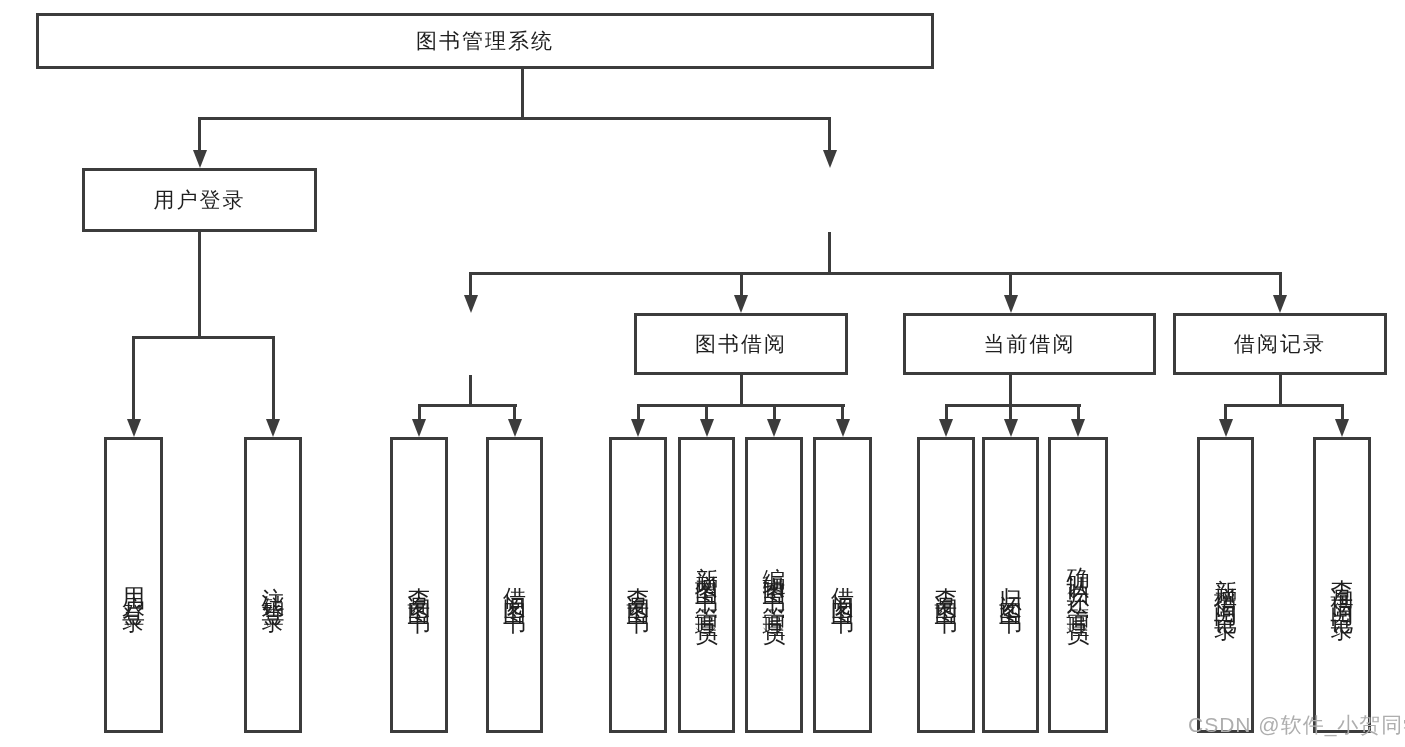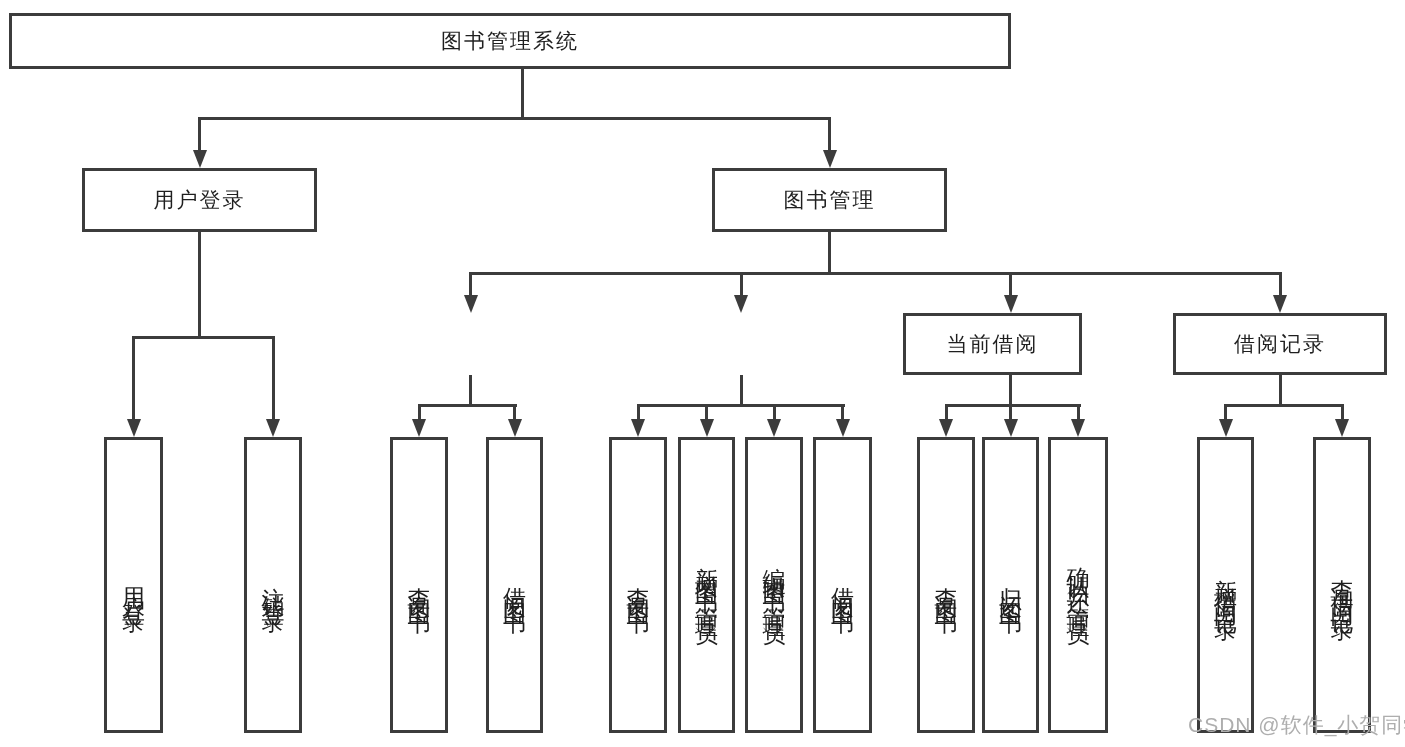--- a/index.html
+++ b/index.html
@@ -26,26 +26,26 @@
   .watermark{
     position:absolute;left:1188px;top:711px;
     color:#aeaeae;font-size:21px;letter-spacing:1px;white-space:nowrap;
   }
 </style>
 </head>
 <body>
 
 <div class="canvas">
 
-  <div class="box" style="left:9px;top:13px;width:1002px;height:56px;">图书管理系统</div>
+  <div class="box" style="left:36px;top:13px;width:898px;height:56px;">图书管理系统</div>
 
   <div class="box" style="left:82px;top:168px;width:235px;height:64px;">用户登录</div>
-  <div class="box" style="left:712px;top:168px;width:235px;height:64px;">图书管理</div>
 
-  <div class="box" style="left:903px;top:313px;width:179px;height:62px;">当前借阅</div>
+  <div class="box" style="left:634px;top:313px;width:214px;height:62px;">图书借阅</div>
+  <div class="box" style="left:903px;top:313px;width:253px;height:62px;">当前借阅</div>
   <div class="box" style="left:1173px;top:313px;width:214px;height:62px;">借阅记录</div>
 
   <div class="box vbox" style="left:104px;top:437px;width:59px;height:296px;">用户登录</div>
   <div class="box vbox" style="left:244px;top:437px;width:58px;height:296px;">注销登录</div>
 
   <div class="box vbox" style="left:390px;top:437px;width:58px;height:296px;">查询图书</div>
   <div class="box vbox" style="left:486px;top:437px;width:57px;height:296px;">借阅图书</div>
 
   <div class="box vbox" style="left:609px;top:437px;width:58px;height:296px;">查询图书</div>
   <div class="box vbox" style="left:678px;top:437px;width:57px;height:296px;">新增图书（管理员）</div>

